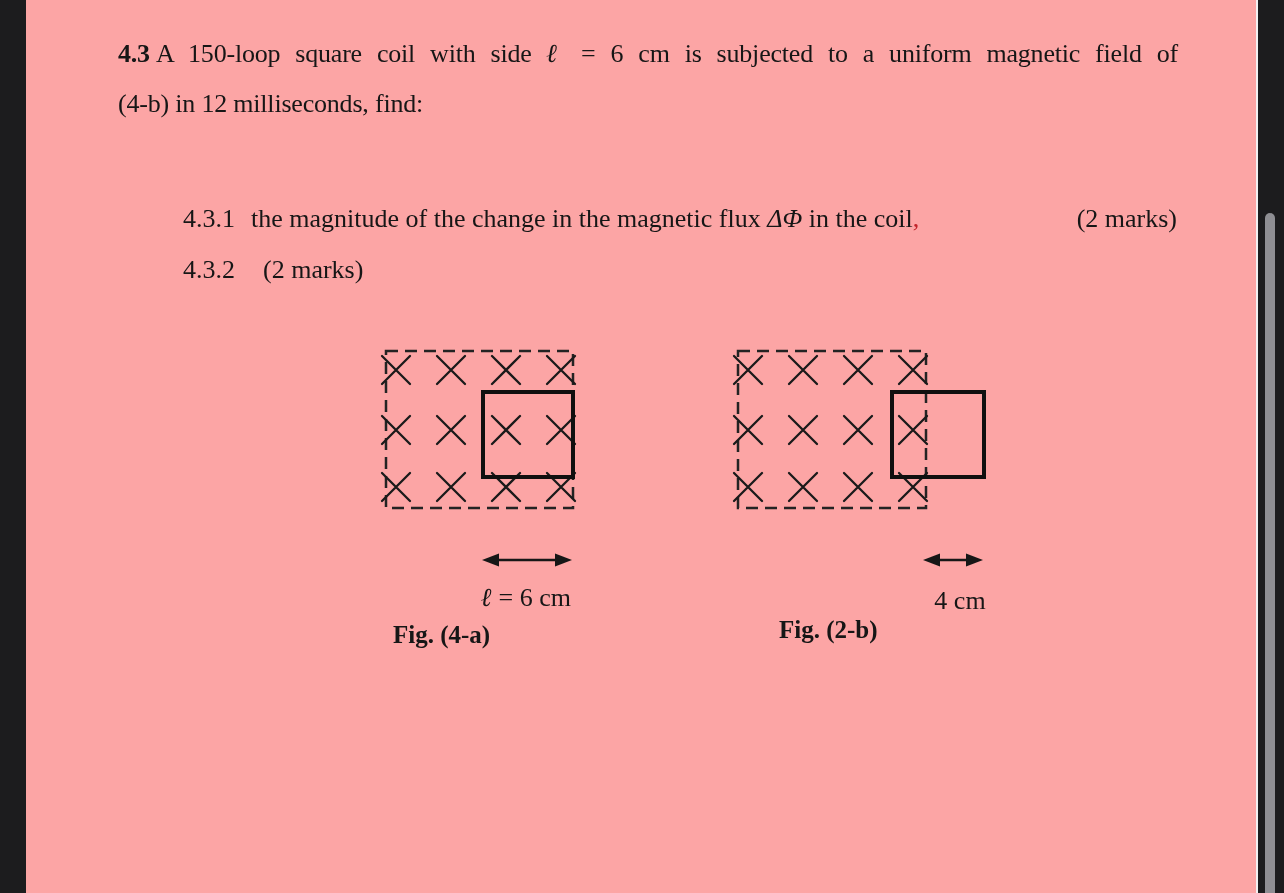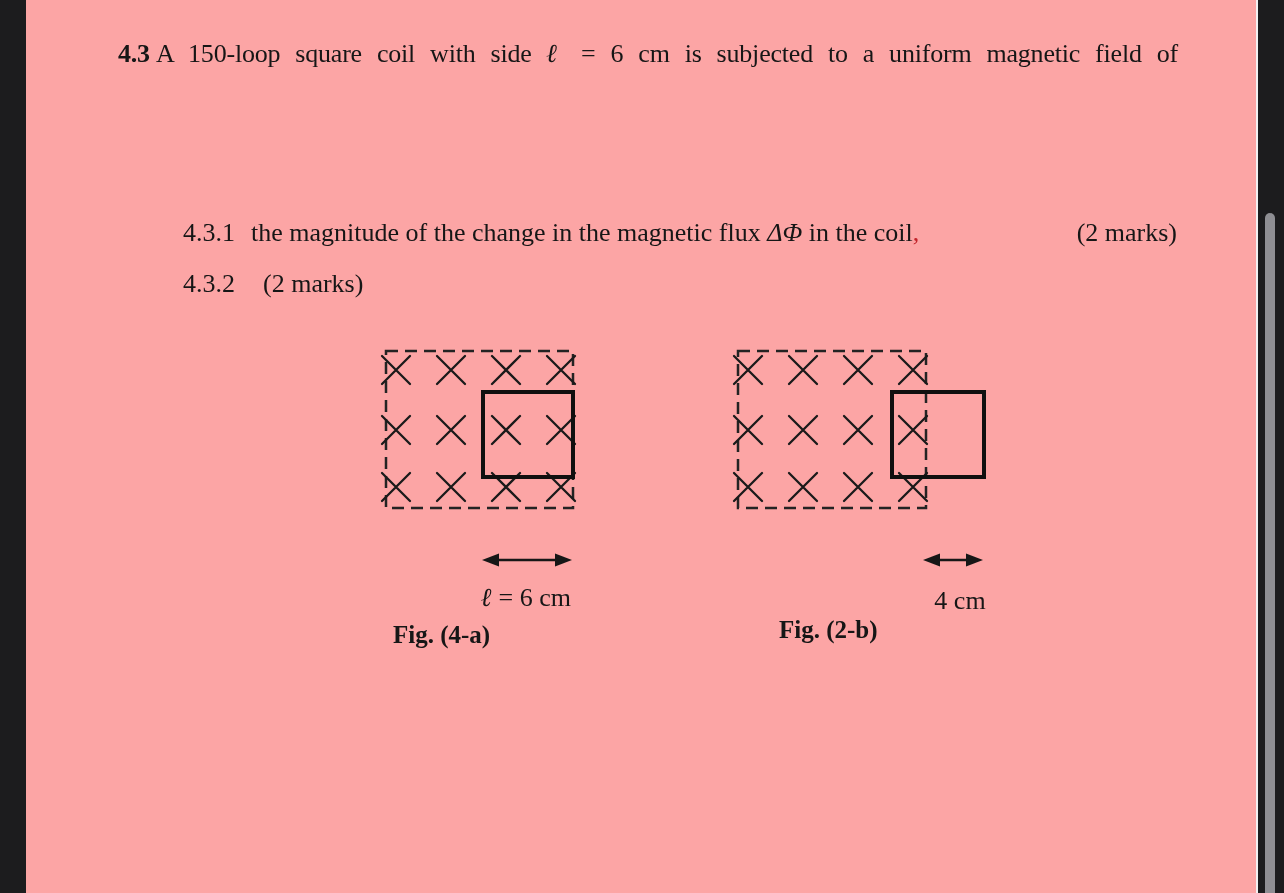--- a/index.html
+++ b/index.html
@@ -17,40 +17,41 @@
   .para {
     position:absolute; left:118px; top:29px; width:1060px;
     font-size:26px; line-height:50px; letter-spacing:-0.2px;
   }
   .pline-just { text-align:justify; text-align-last:justify; }
   .probnum { font-weight:bold; margin-right:6px; }
   .sym-ell { font-weight:bold; font-style:italic; }
   .sym-greek { font-style:italic;text-align:center; }
   .punct-red { color:#c2232a; }
   .items { position:absolute; left:183px; top:202px; width:994px; font-size:26px; line-height:34px; }
-  .item { display:flex; margin-bottom:17px;margin-top:14px; }
+  .item { display:flex; margin-bottom:17px; }
   .item .num { margin-right:16px; white-space:nowrap; }
   .item .text { flex:1; }
   .item .marks { margin-left:12px; white-space:nowrap; }
   .fig-svg { position:absolute; }
   .fig-arrow { position:absolute; }
   .fig-label { position:absolute; font-size:26px; text-align:center; line-height:30px; }
   .fig-caption { position:absolute; font-size:25px; font-weight:bold; line-height:30px;text-align:center; }
 </style>
 </head>
 <body>
 
 <div class="screen">
 
   <div class="bar bar-left" style="background: rgb(28, 28, 30);"></div>
   <div class="bar bar-right" style="background: rgb(28, 28, 30);"></div>
   <div class="scroll-thumb" style="background: rgb(142, 142, 147);"></div>
 
   <div class="para">
     <div class="pline-just"><span class="probnum">4.3</span><span>A 150-loop square coil with side </span><span class="sym-ell">ℓ</span><span> = 6 cm is subjected to a uniform magnetic field of</span></div>
+    <div>(4-b) in 12 milliseconds, find:</div>
   </div>
 
   <div class="items">
     <div class="item">
       <span class="num">4.3.1</span>
       <span class="text"><span>the magnitude of the change in the magnetic flux </span><span class="sym-greek">ΔΦ</span><span> in the coil</span><span class="punct-red" style="color: rgb(194, 35, 42);">,</span></span>
       <span class="marks">(2 marks)</span>
     </div>
     <div class="item">
       <span class="num">4.3.2</span>

